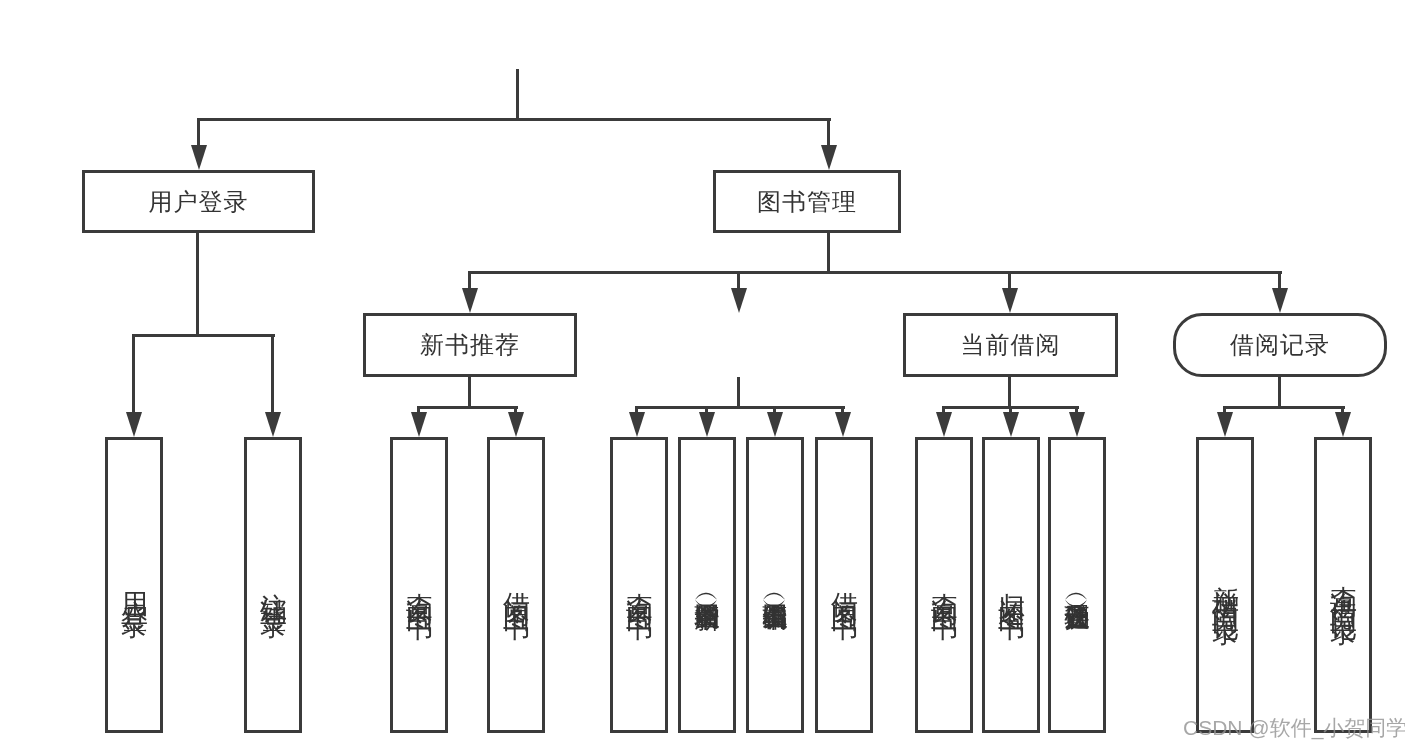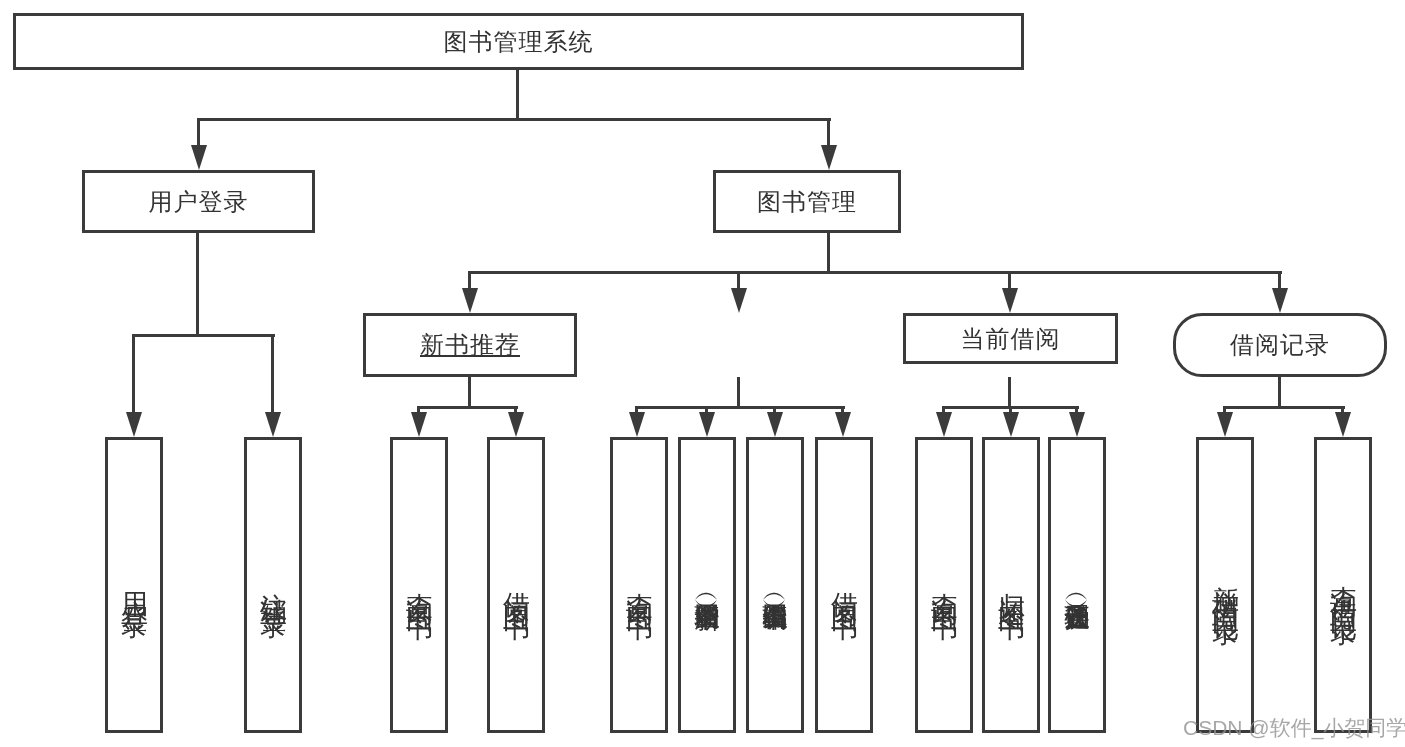--- a/index.html
+++ b/index.html
@@ -30,23 +30,20 @@
   #watermark{
     position:absolute;left:1183px;top:714px;z-index:10;
     font-size:21px;color:rgba(145,145,145,0.8);white-space:nowrap;
   }
 </style>
 </head>
 <body>
 
 <div id="stage">
 
-  <div class="box" style="left:13px;top:13px;width:1011px;height:57px;">
-    <span>图书管理系统</span>
-  </div>
 
   <div class="vline" style="left:516px;top:69px;height:50px;"></div>
   <div class="hline" style="left:197px;top:118px;width:634px;"></div>
   <div class="vline" style="left:197px;top:118px;height:30px;"></div>
   <div class="vline" style="left:827px;top:118px;height:30px;"></div>
   <div class="arrow" style="left:191px;top:145px;"></div>
   <div class="arrow" style="left:821px;top:145px;"></div>
 
   <div class="box" style="left:82px;top:170px;width:233px;height:63px;">
     <span>用户登录</span>
@@ -66,24 +63,24 @@
   <div class="hline" style="left:468px;top:271px;width:814px;"></div>
   <div class="vline" style="left:468px;top:271px;height:20px;"></div>
   <div class="vline" style="left:737px;top:271px;height:20px;"></div>
   <div class="vline" style="left:1008px;top:271px;height:20px;"></div>
   <div class="vline" style="left:1278px;top:271px;height:20px;"></div>
   <div class="arrow" style="left:462px;top:288px;"></div>
   <div class="arrow" style="left:731px;top:288px;"></div>
   <div class="arrow" style="left:1002px;top:288px;"></div>
   <div class="arrow" style="left:1272px;top:288px;"></div>
 
-  <div class="box" style="left:363px;top:313px;width:214px;height:64px;text-decoration:underline;">
+  <div class="box" style="left:363px;top:313px;width:214px;height:64px;">
     <span>新书推荐</span>
   </div>
-  <div class="box" style="left:903px;top:313px;width:215px;height:51px;">
+  <div class="box" style="left:903px;top:313px;width:215px;height:64px;">
     <span>当前借阅</span>
   </div>
   <div class="box" style="left:1173px;top:313px;width:214px;height:64px;border-radius:29px;">
     <span>借阅记录</span>
   </div>
 
   <div class="vline" style="left:468px;top:377px;height:31px;"></div>
   <div class="hline" style="left:417px;top:406px;width:101px;"></div>
   <div class="vline" style="left:417px;top:406px;height:10px;"></div>
   <div class="vline" style="left:514px;top:406px;height:10px;"></div>

